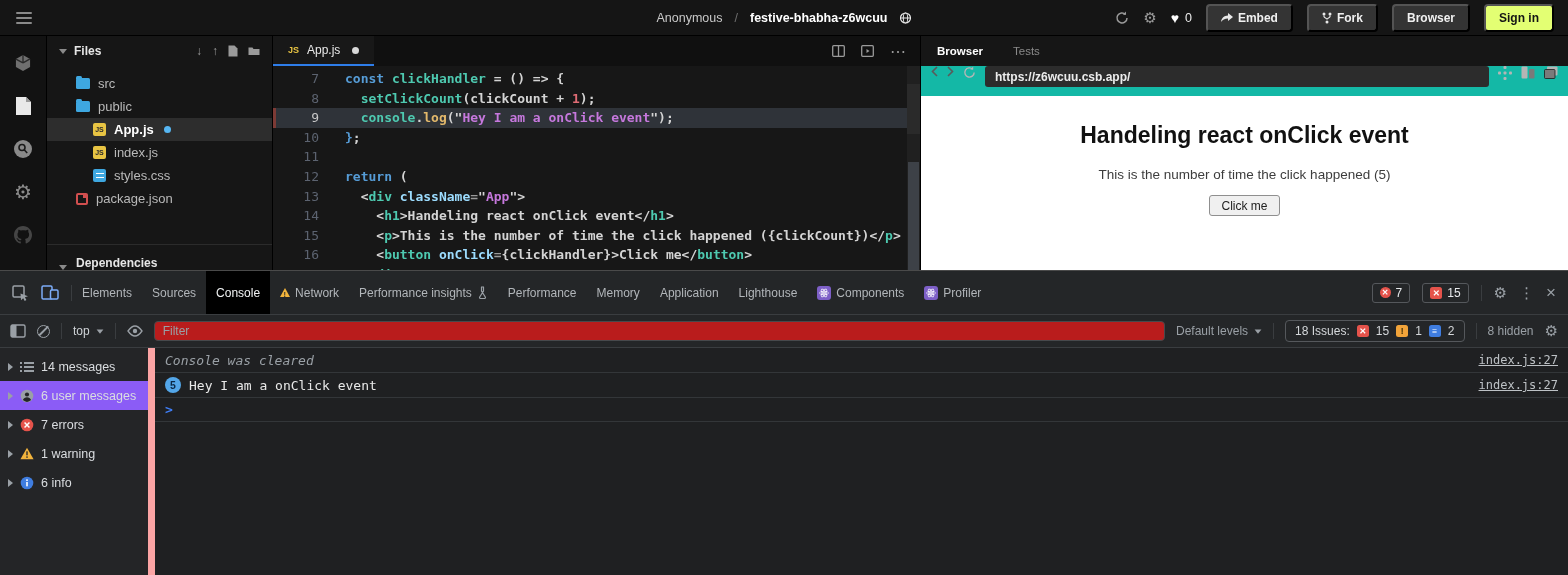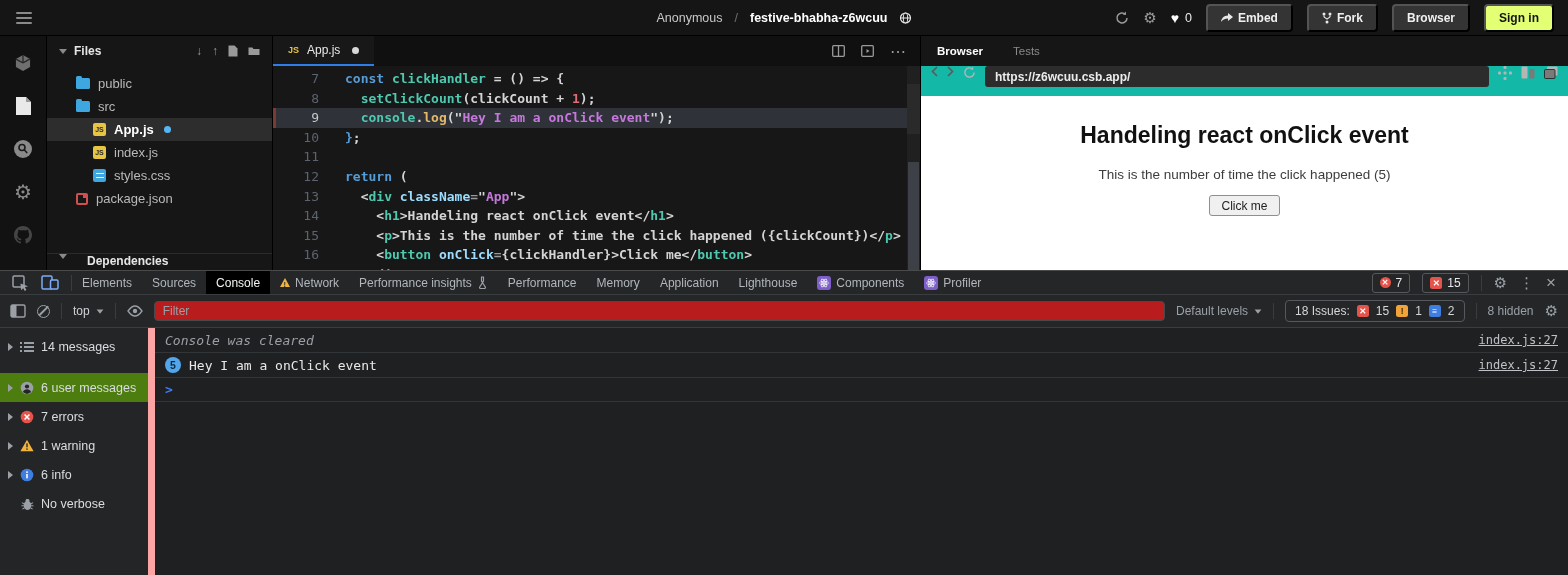--- a/index.html
+++ b/index.html
@@ -47,21 +47,21 @@
   .ficon { flex:none; display:inline-flex; align-items:center; justify-content:center; }
   .f-folder { width:14px; height:11px; background:#3ea7e0; border-radius:1.5px; position:relative; }
   .f-folder::before { content:""; position:absolute; top:-2.5px; left:0; width:6px; height:3px; background:#3ea7e0; border-radius:1.5px 1.5px 0 0; }
   .f-js { width:13px; height:13px; background:#e8c443; color:#2b2b2b; font-size:7px; font-weight:700; border-radius:2px; }
   .f-css { width:13px; height:13px; background:#3ea7e0; border-radius:2px; color:#fff; font-size:8px; font-weight:700;
            background-image:linear-gradient(#fff 0 1.4px, transparent 1.4px), linear-gradient(#fff 0 1.4px, transparent 1.4px);
            background-size:8px 1.4px; background-repeat:no-repeat; background-position:2.5px 4px, 2.5px 7.5px; }
   .f-json { width:12px; height:12px; border:2px solid #d14f4f; border-radius:2px; position:relative; }
   .f-json::after { content:""; position:absolute; right:0.5px; top:0.5px; width:3px; height:3px; background:#d14f4f; }
   .fdot { width:7px; height:7px; border-radius:50%; background:#56b6f2; margin-left:2px; }
-  .deps-header { flex:none; height:17px; border-top:1px solid #2b2b2b; display:flex; align-items:flex-start; gap:20px; padding:0 12px; }
+  .deps-header { flex:none; height:26px; border-top:1px solid #2b2b2b; display:flex; align-items:flex-end; gap:9px; padding:0 12px; }
 
   
   .editor { width:648px; flex:none; background:#171717; border-left:1px solid #000; display:flex; flex-direction:column; position:relative; }
   .ed-tabbar { height:30px; flex:none; background:#101010; display:flex; align-items:stretch; }
   .ed-tab { display:flex; align-items:center; gap:8px; padding:0 15px; background:#181818; border-bottom:2px solid #2e7de9; cursor:pointer; }
   .ed-tab-js { color:#e8c443; font-size:9px; font-weight:700; }
   .ed-tab-label { color:#e8e8e8; font-size:12px; }
   .ed-tab-dot { width:7px; height:7px; border-radius:50%; background:#d8d8d8; margin-left:4px; }
   .ed-actions { margin-left:auto; display:flex; align-items:center; gap:16px; padding-right:14px; color:#9a9a9a; }
   .ed-act-ic { cursor:pointer; display:flex; align-items:center; }
@@ -88,21 +88,21 @@
   .nav-ic { color:#5a5a5a; font-size:14px; display:flex; align-items:center; cursor:pointer; }
   .nav-ic.lit { color:#b5b5b5; }
   .url { flex:1; height:21px; background:#2c2c2c; border-radius:3px; display:flex; align-items:center; padding:0 10px; color:#ececec; font-size:12px; font-weight:700; cursor:text; }
   .preview { flex:1; background:#ffffff; text-align:center; overflow:hidden; }
   .pv-h1 { font-size:23px; font-weight:700; color:#111; margin:26px 0 0; }
   .pv-p { font-size:13.5px; color:#3d3d3d; margin:18px 0 0; }
   .pv-btn { margin-top:13px; font-size:12px; color:#222; background:#f0f0f0; border:1px solid #8f8f8f; border-radius:3px; padding:2.5px 11px; cursor:pointer; font-family:"Liberation Sans", sans-serif; }
 
   
   .devtools { flex:1; background:#242628; border-top:1px solid #4a4a4a; display:flex; flex-direction:column; color:#b2b6ba; }
-  .dt-tabbar { height:24px; flex:none; display:flex; align-items:stretch; border-bottom:1px solid #3a3d40; font-size:12px; }
+  .dt-tabbar { height:44px; flex:none; display:flex; align-items:stretch; border-bottom:1px solid #3a3d40; font-size:12px; }
   .dt-ic-group { display:flex; align-items:center; gap:12px; padding:0 12px; }
   .dt-vdiv { width:1px; height:16px; background:#3a3d40; align-self:center; }
   .dt-tabs { display:flex; align-items:stretch; }
   .dt-tab { display:flex; align-items:center; gap:5px; padding:0 10px; cursor:pointer; color:#b2b6ba; white-space:nowrap; }
   .dt-tab.active { background:#000; color:#f1f3f4; }
   .dt-right { margin-left:auto; display:flex; align-items:center; gap:12px; padding-right:12px; }
   .badge-box { display:flex; align-items:center; gap:5px; border:1px solid #55585c; border-radius:3px; padding:2px 7px; color:#e8eaed; cursor:pointer; }
   .err-circ { width:11px; height:11px; border-radius:50%; background:#e5534b; color:#fff; font-size:8px; font-weight:700; display:flex; align-items:center; justify-content:center; }
   .iss { width:12px; height:12px; border-radius:2.5px; display:inline-flex; align-items:center; justify-content:center; font-size:8.5px; font-weight:700; color:#fff; flex:none; }
   .iss.red { background:#e5534b; } .iss.yellow { background:#f2a43a; color:#3a2a00; } .iss.blue { background:#3f7de0; }
@@ -120,21 +120,21 @@
   .drop .tri-down { border-top-color:#9aa0a6; transform:scale(.85); }
   .drop.dim { color:#9aa0a6; }
   .filter-input { flex:1; height:20px; background:#b91c1c; border:1px solid #47494c; border-radius:4px; color:#e8eaed; font-size:12px; padding:0 8px; outline:none; font-family:"Liberation Sans", sans-serif; }
   .filter-input::placeholder { color:#9aa0a6; }
   .issues-box { display:flex; align-items:center; gap:7px; border:1px solid #55585c; border-radius:4px; padding:3px 9px; color:#d5d8db; cursor:pointer; white-space:nowrap; }
   .hidden-count { color:#9aa0a6; white-space:nowrap; }
 
   .dt-body { flex:1; display:flex; background:#1f2022; overflow:hidden; }
   .dt-sidebar { width:155px; flex:none; background:#242527; border-right:7px solid #fca5a5; padding-top:4px; }
   .sb-row { height:29px; display:flex; align-items:center; gap:6px; padding:0 6px 0 8px; font-size:12.5px; color:#dadde0; cursor:pointer; }
-  .sb-row.selected { background:#4d7c0f;margin-top:12px; }
+  .sb-row.selected { background:#8b5cf6; }
   .sb-arrow { width:0; height:0; border-top:4px solid transparent; border-bottom:4px solid transparent; border-left:5px solid #9aa0a6; flex:none; }
   .sb-arrow.hidden { visibility:hidden; }
   .sb-icon { width:16px; height:16px; flex:none; display:flex; align-items:center; justify-content:center; }
   .sb-label { overflow:hidden; text-overflow:ellipsis; white-space:nowrap; max-width:98px; }
 
   .msg-area { flex:1; display:flex; flex-direction:column; font-family:"DejaVu Sans Mono", monospace; font-size:13px; }
   .msg-row { height:25px; flex:none; display:flex; align-items:center; padding:0 10px; border-bottom:1px solid #333639; color:#e8e8e8; }
   .msg-muted { color:#9aa0a6; font-style:italic; }
   .msg-count { width:16px; height:16px; border-radius:50%; background:#53a6e9; color:#0b2948; font-size:10.5px; font-weight:700; display:flex; align-items:center; justify-content:center; margin-right:8px; flex:none; font-style:normal; font-family:"Liberation Sans",sans-serif; }
   .msg-src { margin-left:auto; color:#bdc1c5; text-decoration:underline; font-size:12px; cursor:pointer; }
@@ -252,25 +252,25 @@
           <span class="fh-ic">
               <svg width="12" height="10" viewBox="0 0 12 10">
                 <path d="M0.5 1.5h4l1 1.5h6v6h-11z" fill="#9a9a9a"></path>
               </svg>
             </span>
         </span>
       </div>
       <div class="files-list">
           <div class="file-row" style="padding-left: 29px;">
             <span class="ficon f-folder"></span>
-            <span class="flabel">public</span>
+            <span class="flabel">src</span>
           </div>
           <div class="file-row" style="padding-left: 29px;">
             <span class="ficon f-folder"></span>
-            <span class="flabel">src</span>
+            <span class="flabel">public</span>
           </div>
           <div class="file-row selected" style="padding-left: 46px;">
             <span class="ficon f-js">JS</span>
             <span class="flabel">App.js</span>
             <span class="fdot"></span>
           </div>
           <div class="file-row" style="padding-left: 46px;">
             <span class="ficon f-js">JS</span>
             <span class="flabel">index.js</span>
           </div>
@@ -577,33 +577,20 @@
             <span class="sb-arrow"></span>
             <span class="sb-icon">
               <svg width="14" height="14" viewBox="0 0 16 16">
                 <circle cx="8" cy="8" r="7.2" fill="#3f7de0"></circle>
                 <rect x="7.1" y="6.8" width="1.8" height="5" fill="#fff"></rect>
                 <rect x="7.1" y="3.8" width="1.8" height="1.9" fill="#fff"></rect>
               </svg>
             </span>
             <span class="sb-label">6 info</span>
           </div>
-          <div class="sb-row">
-            <span class="sb-arrow hidden"></span>
-            <span class="sb-icon">
-              <svg width="13" height="14" viewBox="0 0 14 15">
-                <g fill="#9aa0a6">
-                  <ellipse cx="7" cy="9" rx="4" ry="5"></ellipse>
-                  <rect x="5" y="2" width="4" height="3" rx="1.5"></rect>
-                </g>
-                <path d="M1 6l2.5 1.5M13 6l-2.5 1.5M0.5 9.5h2.7M13.5 9.5h-2.7M1.5 13l2.3-1.5M12.5 13l-2.3-1.5" stroke="#9aa0a6" stroke-width="1.1"></path>
-              </svg>
-            </span>
-            <span class="sb-label">No verbose</span>
-          </div>
         </aside>
       <div class="msg-area">
         <div class="msg-row">
           <span class="msg-muted">Console was cleared</span>
           <span class="msg-src">index.js:27</span>
         </div>
         <div class="msg-row">
           <span class="msg-count">5</span>
           <span>Hey I am a onClick event</span>
           <span class="msg-src">index.js:27</span>

